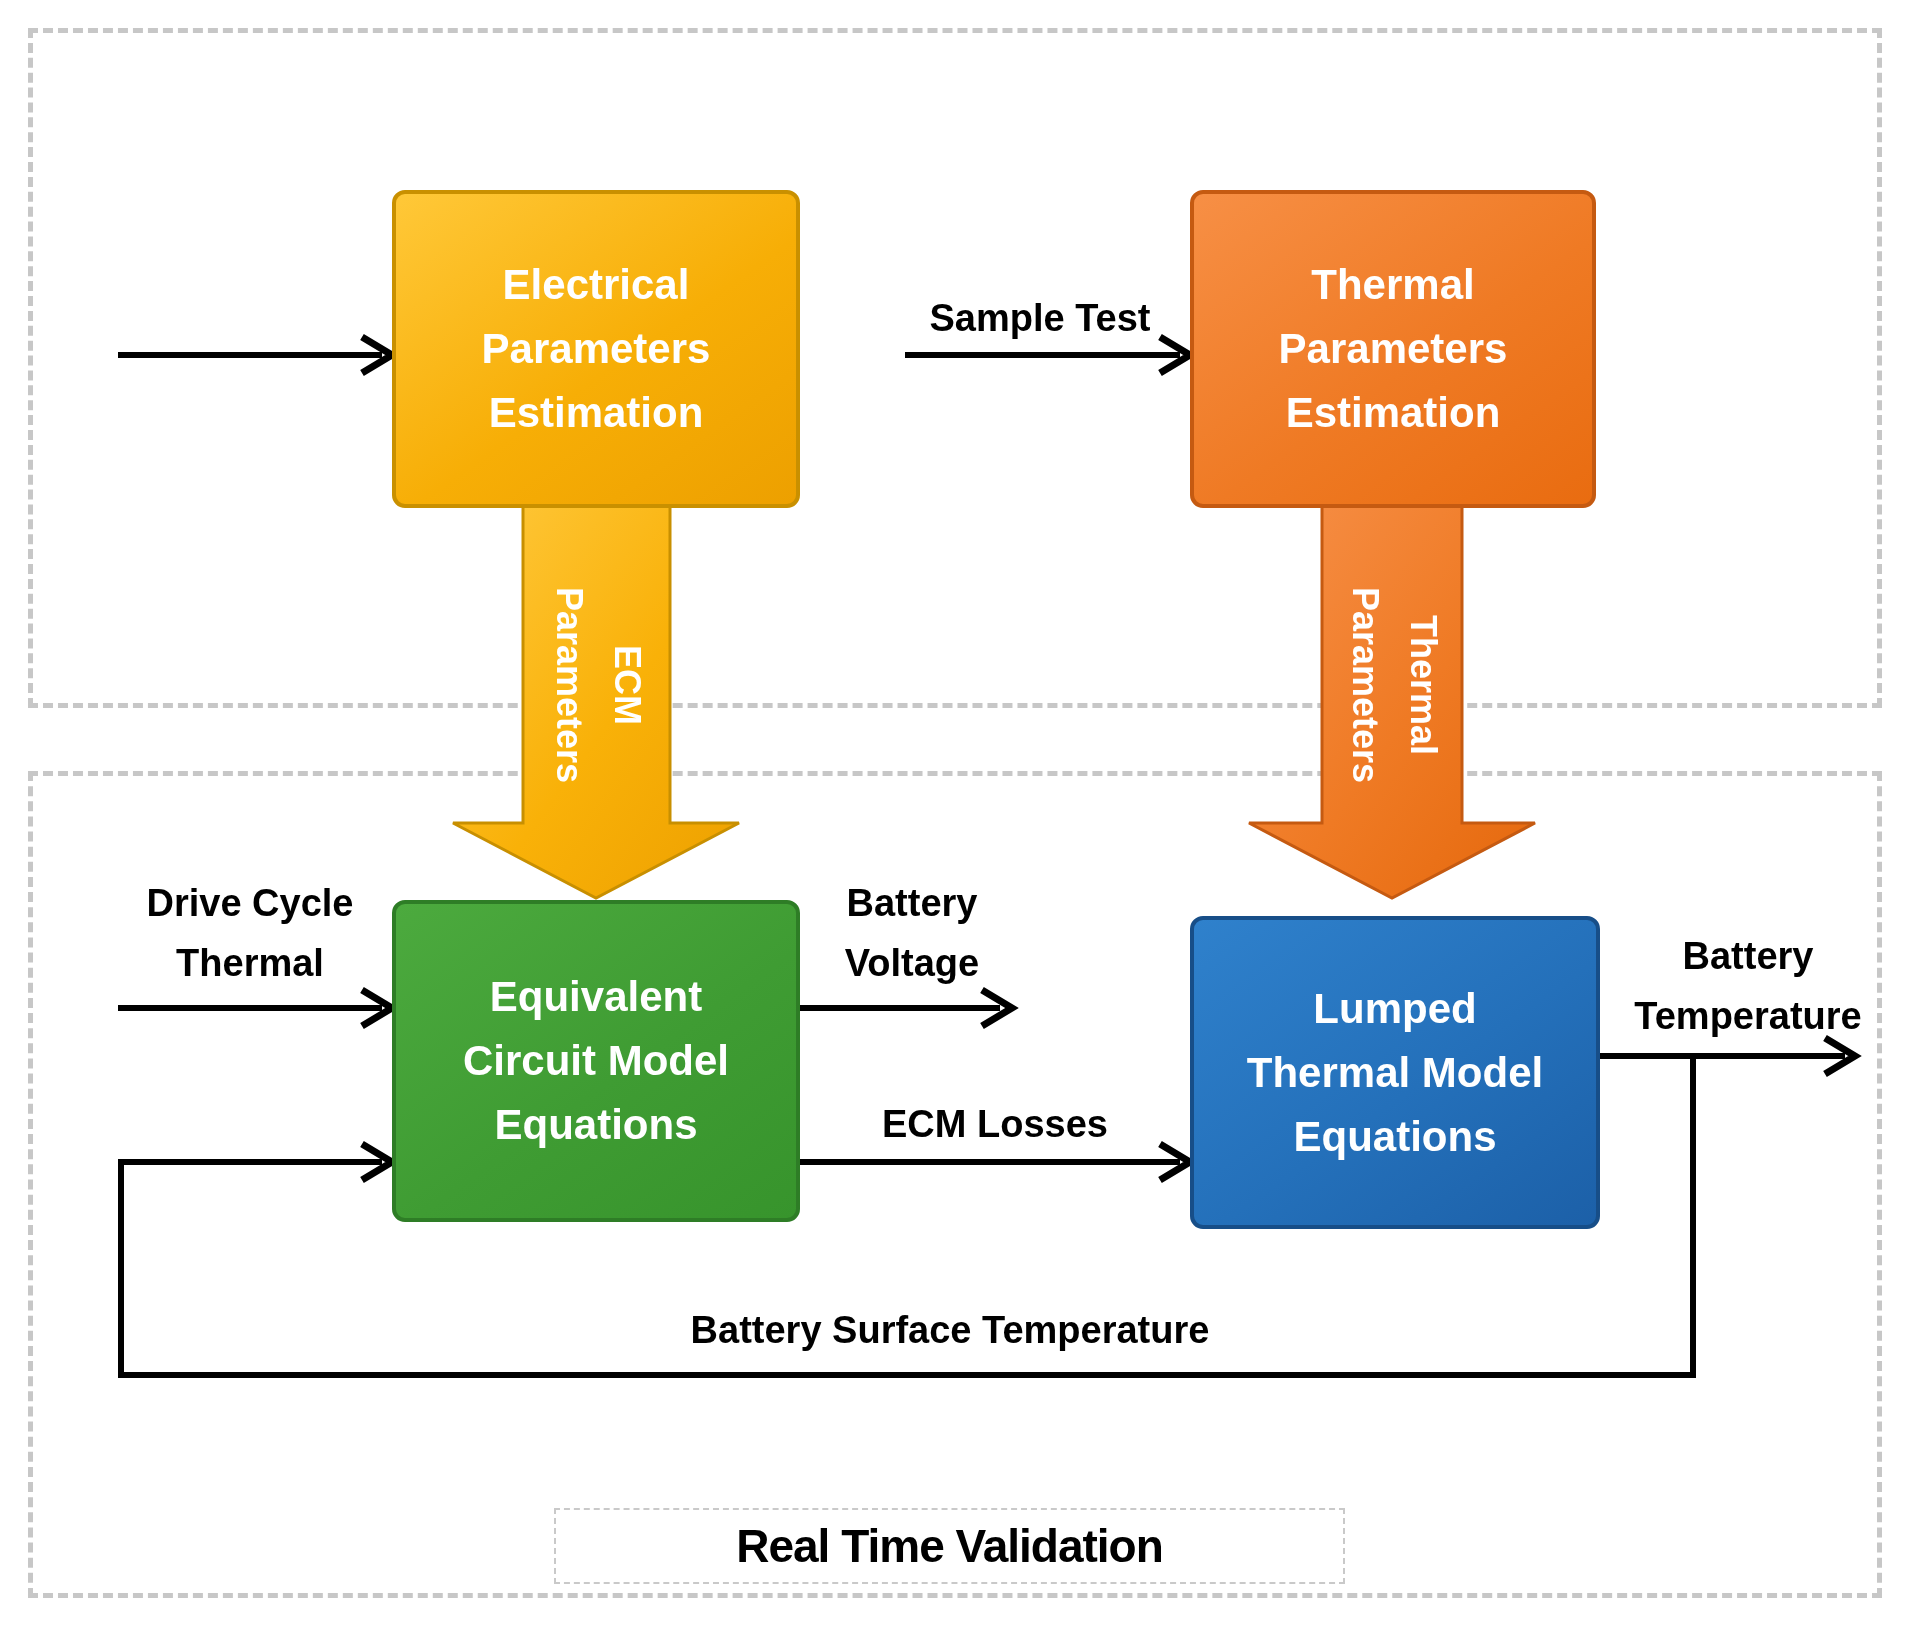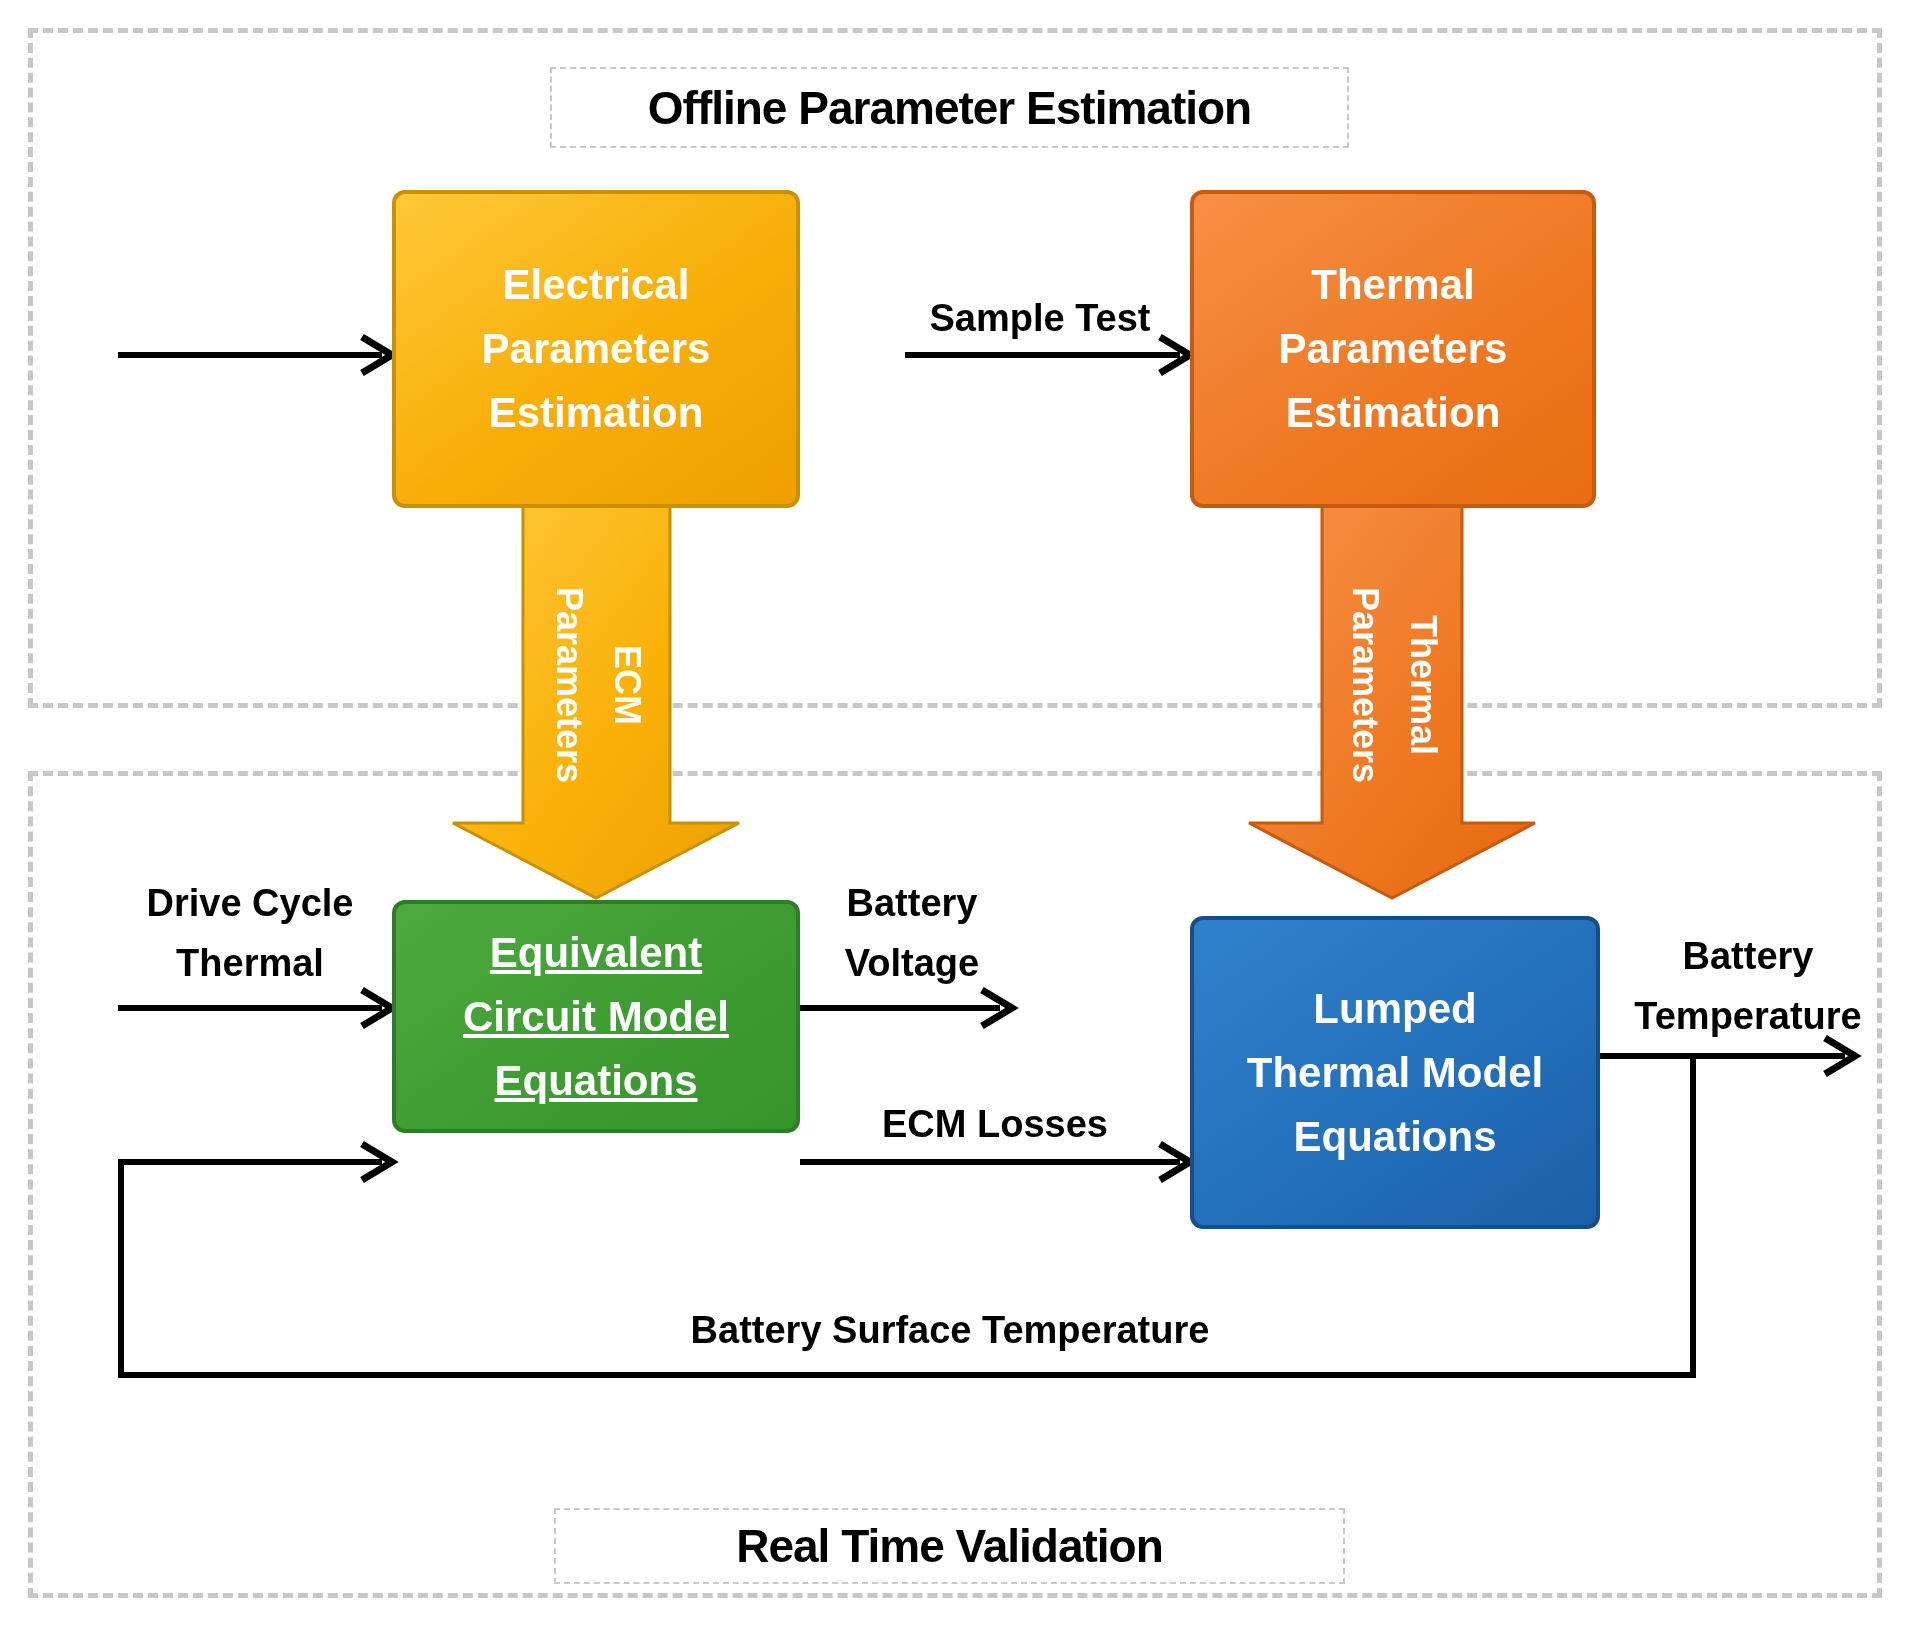--- a/index.html
+++ b/index.html
@@ -86,40 +86,37 @@
     <path class="conn" d="M800,1162 H1180"></path>
     <path class="chev" d="M1160,1144 L1190,1162 L1160,1180"></path>
 
     <path class="conn" d="M1600,1056 H1845"></path>
     <path class="chev" d="M1825,1038 L1855,1056 L1825,1074"></path>
 
     <path class="conn" d="M1693,1056 V1375 H121 V1162 H382"></path>
     <path class="chev" d="M362,1144 L392,1162 L362,1180"></path>
   </svg>
 
-  <div class="title-box" style="left:550px;top:67px;width:795px;height:77px;">
-    <div class="title-text">Offline Parameter Estimation</div>
-  </div>
   <div class="title-box" style="left:554px;top:1508px;width:787px;height:72px;">
     <div class="title-text">Real Time Validation</div>
   </div>
 
   <div class="pbox box-electrical" style="left:392px;top:190px;width:408px;height:318px;">
     <span>Electrical</span>
     <span>Parameters</span>
     <span>Estimation</span>
   </div>
 
   <div class="pbox box-thermal" style="left:1190px;top:190px;width:406px;height:318px;">
     <span>Thermal</span>
     <span>Parameters</span>
     <span>Estimation</span>
   </div>
 
-  <div class="pbox box-ecm" style="left:392px;top:900px;width:408px;height:233px;text-decoration:underline;">
+  <div class="pbox box-ecm" style="left:392px;top:900px;width:408px;height:322px;">
     <span>Equivalent</span>
     <span>Circuit Model</span>
     <span>Equations</span>
   </div>
 
   <div class="pbox box-lumped" style="left:1190px;top:900px;width:410px;height:313px;margin-top:16px;">
     <span>Lumped</span>
     <span>Thermal Model</span>
     <span>Equations</span>
   </div>

